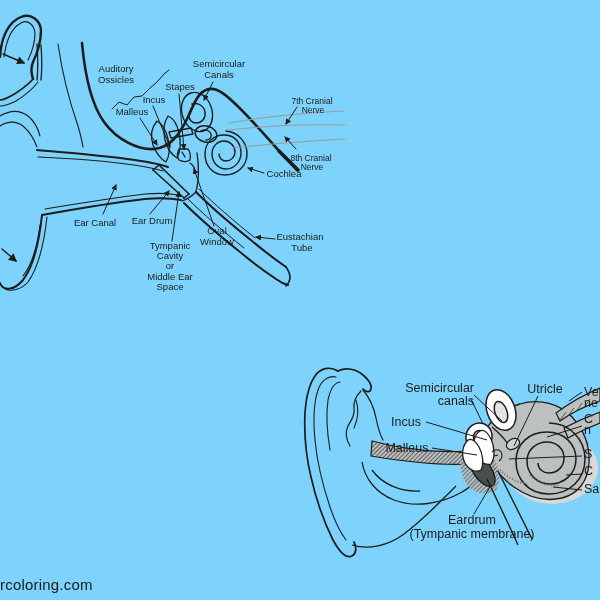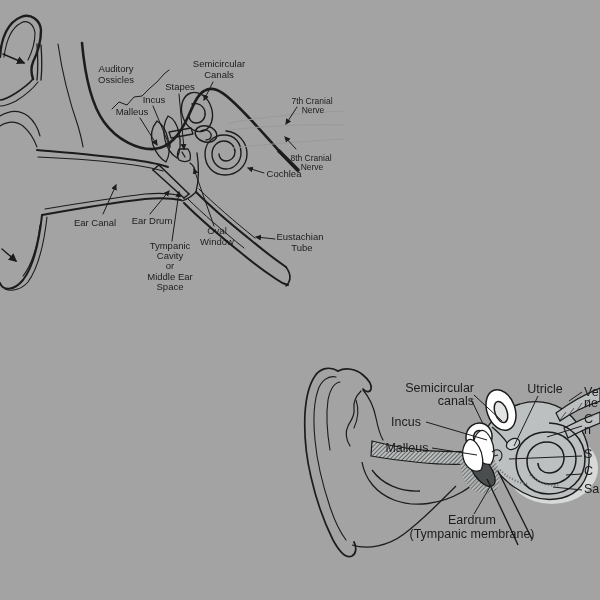--- a/index.html
+++ b/index.html
@@ -1,16 +1,16 @@
 <!DOCTYPE html>
 <html><head>
 <meta charset="utf-8">
 <style>
   html,body{margin:0;padding:0;background:#fff;}
-  .canvas{position:relative;width:600px;height:600px;background:#a3a3a3;overflow:hidden;
+  .canvas{position:relative;width:600px;height:600px;background:#7dd3fc;overflow:hidden;
           font-family:"Liberation Sans",sans-serif;}
   svg{position:absolute;display:block;}
   #top-diagram{left:0;top:0;}
   #bottom-diagram{left:300px;top:360px;}
   .watermark{position:absolute;left:0;top:576px;font-size:15px;color:#1a1a1a;
              letter-spacing:.2px;}
   svg text{font-family:"Liberation Sans",sans-serif;fill:#1c1c1c;}
   .lbl{font-size:9.5px;}
   .lbl-sm{font-size:8.5px;}
   .lbl-b{font-size:12.5px;}
@@ -242,13 +242,14 @@
       <text class="lbl-b" x="584" y="396">Ve</text>
       <text class="lbl-b" x="584" y="407">ne</text>
       <text class="lbl-b" x="584" y="423">C</text>
       <text class="lbl-b" x="584" y="434">n</text>
       <text class="lbl-b" x="584" y="458">S</text>
       <text class="lbl-b" x="584" y="475">C</text>
       <text class="lbl-b" x="584" y="493">Sa</text>
     </g>
   </svg>
 
+  <div class="watermark">rcoloring.com</div>
 </div>
 
 </body></html>

